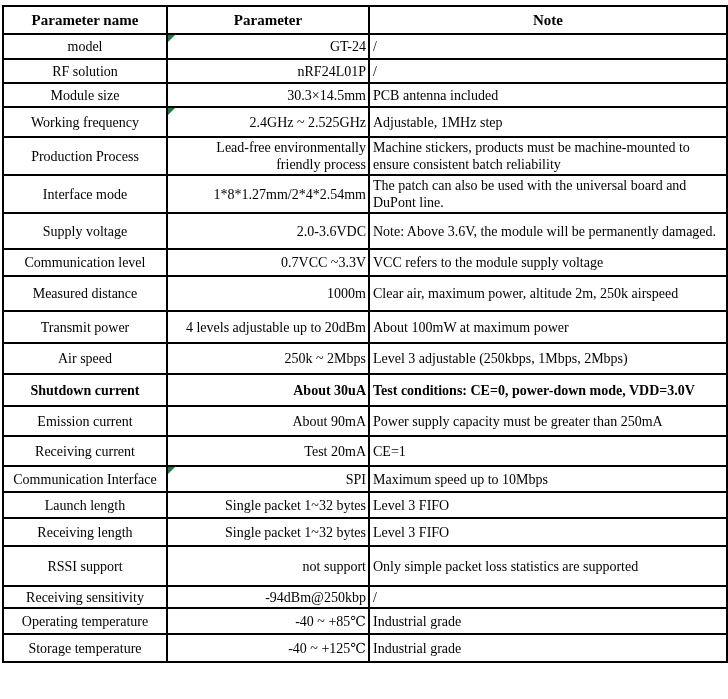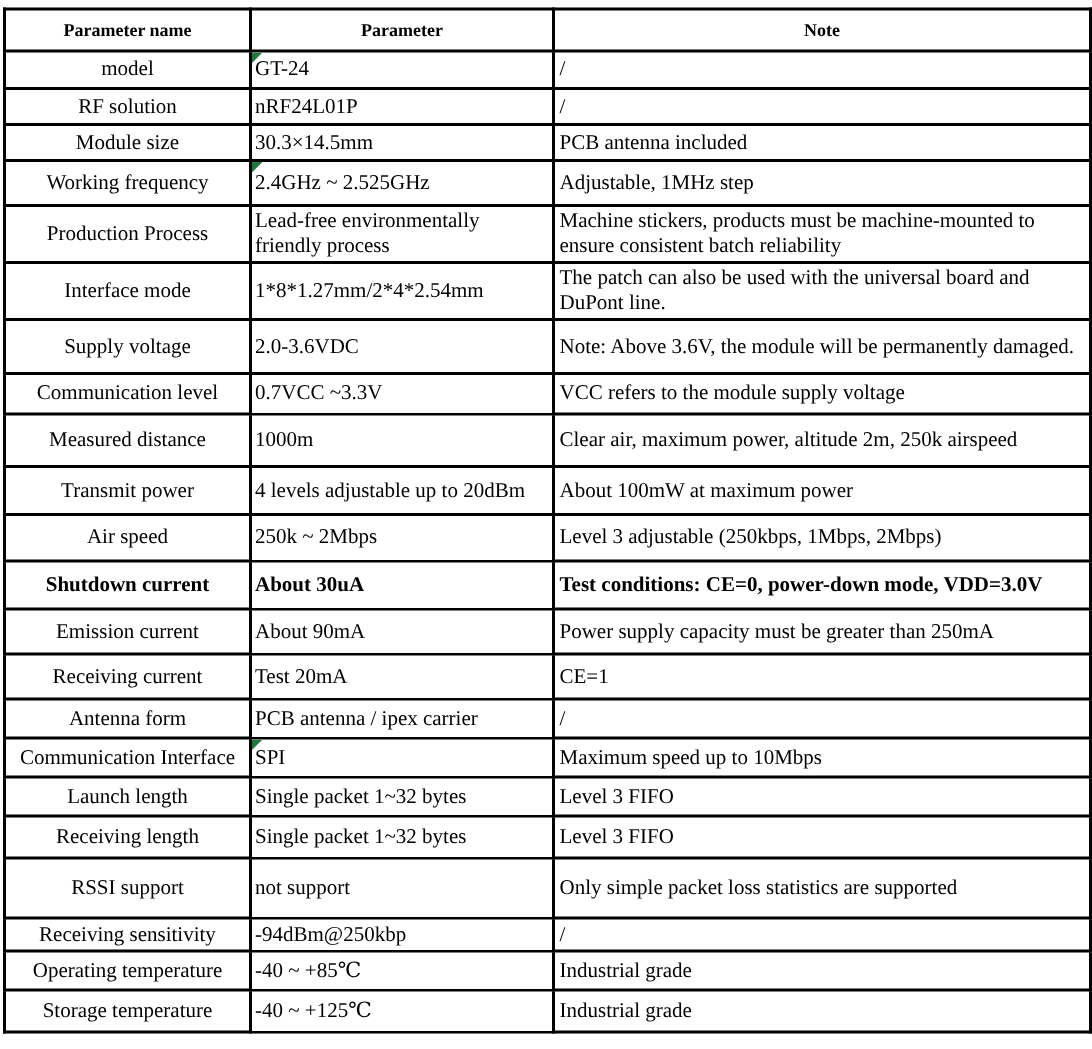--- a/index.html
+++ b/index.html
@@ -27,31 +27,31 @@
     table-layout: fixed;
   }
   th, td {
     border: 2px solid var(--border-color, #000);
     vertical-align: middle;
     padding: 1px 2px;
     overflow: hidden;
     background: #ffffff;
   }
   th {
-    font-size: 12px;
+    font-size: 15px;
     font-weight: bold;
     text-align: center;
     height: 24px;
   }
   td {
     font-size: 14px;
     line-height: 17px;
   }
   td.c1 { text-align: center; }
-  td.c2 { text-align: left; position: relative; }
+  td.c2 { text-align: right; position: relative; }
   td.c3 { text-align: left; padding-left: 3px; padding-right: 3px; }
   .corner-marker {
     position: absolute;
     left: 0;
     top: 0;
     width: 7px;
     height: 7px;
     background: var(--marker-color, #1e7a3c);
     clip-path: polygon(0 0, 100% 0, 0 100%);
     display: block;
@@ -139,25 +139,20 @@
     <td class="c1">Emission current</td>
     <td class="c2">About 90mA</td>
     <td class="c3">Power supply capacity must be greater than 250mA</td>
   </tr>
         <tr style="height: 30px;">
     <td class="c1">Receiving current</td>
     <td class="c2">Test 20mA</td>
     <td class="c3">CE=1</td>
   </tr>
         <tr style="height: 26px;">
-    <td class="c1">Antenna form</td>
-    <td class="c2">PCB antenna / ipex carrier</td>
-    <td class="c3">/</td>
-  </tr>
-        <tr style="height: 26px;">
     <td class="c1">Communication Interface</td>
     <td class="c2">SPI<span class="corner-marker"></span></td>
     <td class="c3">Maximum speed up to 10Mbps</td>
   </tr>
         <tr style="height: 26px;">
     <td class="c1">Launch length</td>
     <td class="c2">Single packet 1~32 bytes</td>
     <td class="c3">Level 3 FIFO</td>
   </tr>
         <tr style="height: 28px;">

